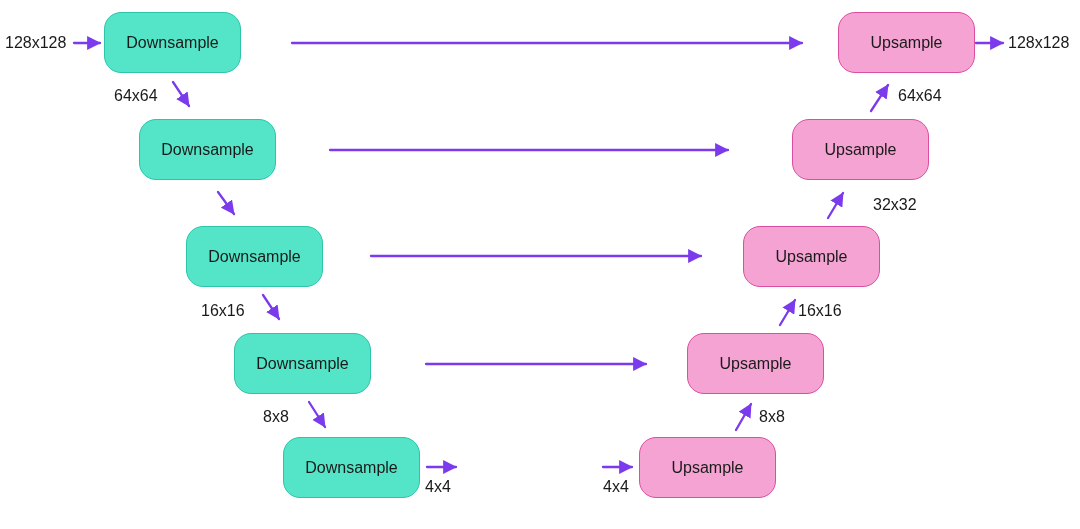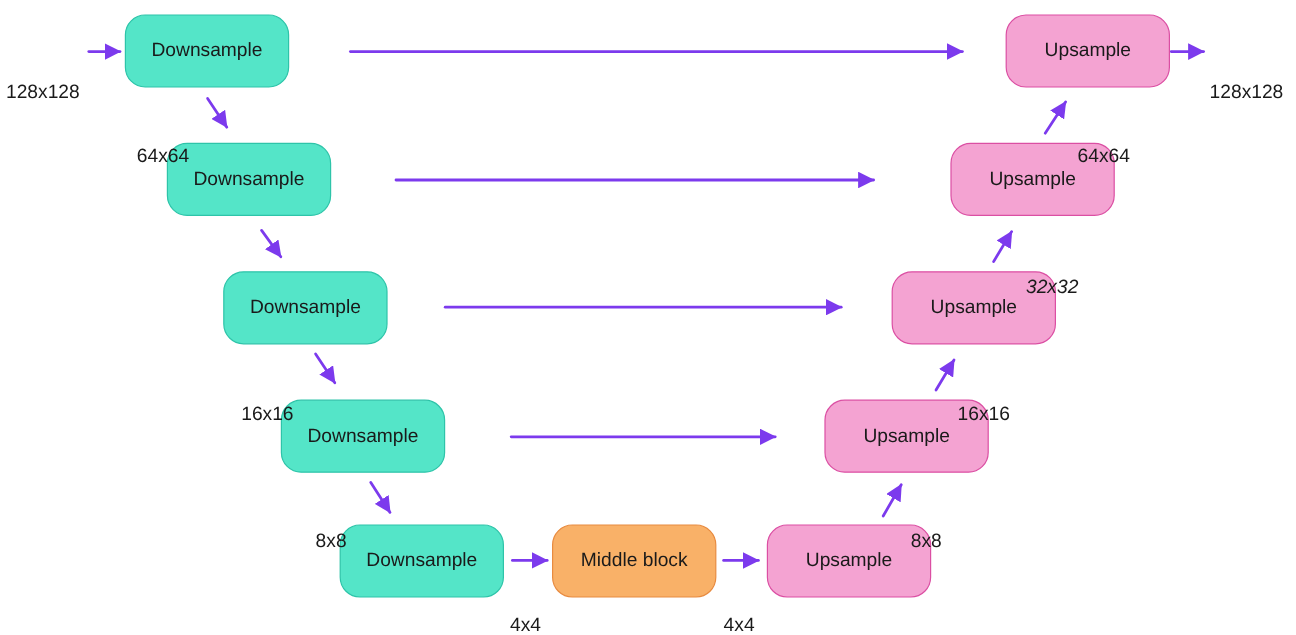--- a/index.html
+++ b/index.html
@@ -53,21 +53,20 @@
   .block.up {
     background: var(--color-upsample-fill, #f4a3d2);
     border-color: var(--color-upsample-border, #db4fa3);
   }
   .size-label {
     position: absolute;
     font-size: 16px;
     color: var(--color-text, #1a1a1a);
     white-space: nowrap;
     line-height: 1.2;
-    margin-top: 35px;
   }
 </style>
 </head>
 <body>
 
 <div class="canvas">
 
   <svg class="arrow-layer" viewBox="0 0 1080 529">
     <defs>
       <marker id="ah" markerWidth="7" markerHeight="6" refX="5.6" refY="3" orient="auto" markerUnits="strokeWidth">
@@ -91,36 +90,35 @@
     <line x1="828" y1="218" x2="843" y2="193" marker-end="url(#ah)"></line>
     <line x1="871" y1="111" x2="888" y2="85" marker-end="url(#ah)"></line>
   </svg>
 
   <div class="block down" style="left:104px; top:12px;">Downsample</div>
   <div class="block down" style="left:139px; top:119px;">Downsample</div>
   <div class="block down" style="left:186px; top:226px;">Downsample</div>
   <div class="block down" style="left:234px; top:333px;">Downsample</div>
   <div class="block down" style="left:283px; top:437px;">Downsample</div>
 
-  <div class="block middle" style="left:460px; top:437px;">Middle block</div>
 
   <div class="block up" style="left:838px; top:12px;">Upsample</div>
   <div class="block up" style="left:792px; top:119px;">Upsample</div>
   <div class="block up" style="left:743px; top:226px;">Upsample</div>
   <div class="block up" style="left:687px; top:333px;">Upsample</div>
   <div class="block up" style="left:639px; top:437px;">Upsample</div>
 
   <span class="size-label" style="left:5px;    top:33px;">128x128</span>
   <span class="size-label" style="left:1008px; top:33px;">128x128</span>
 
   <span class="size-label" style="left:114px; top:86px;">64x64</span>
   <span class="size-label" style="left:201px; top:301px;">16x16</span>
   <span class="size-label" style="left:263px; top:407px;">8x8</span>
 
   <span class="size-label" style="left:425px; top:477px;">4x4</span>
   <span class="size-label" style="left:603px; top:477px;">4x4</span>
 
   <span class="size-label" style="left:759px; top:407px;">8x8</span>
   <span class="size-label" style="left:798px; top:301px;">16x16</span>
-  <span class="size-label" style="left:855px; top:195px;font-style:italic;">32x32</span>
+  <span class="size-label" style="left:873px; top:195px;">32x32</span>
   <span class="size-label" style="left:898px; top:86px;">64x64</span>
 
 </div>
 
 </body></html>

